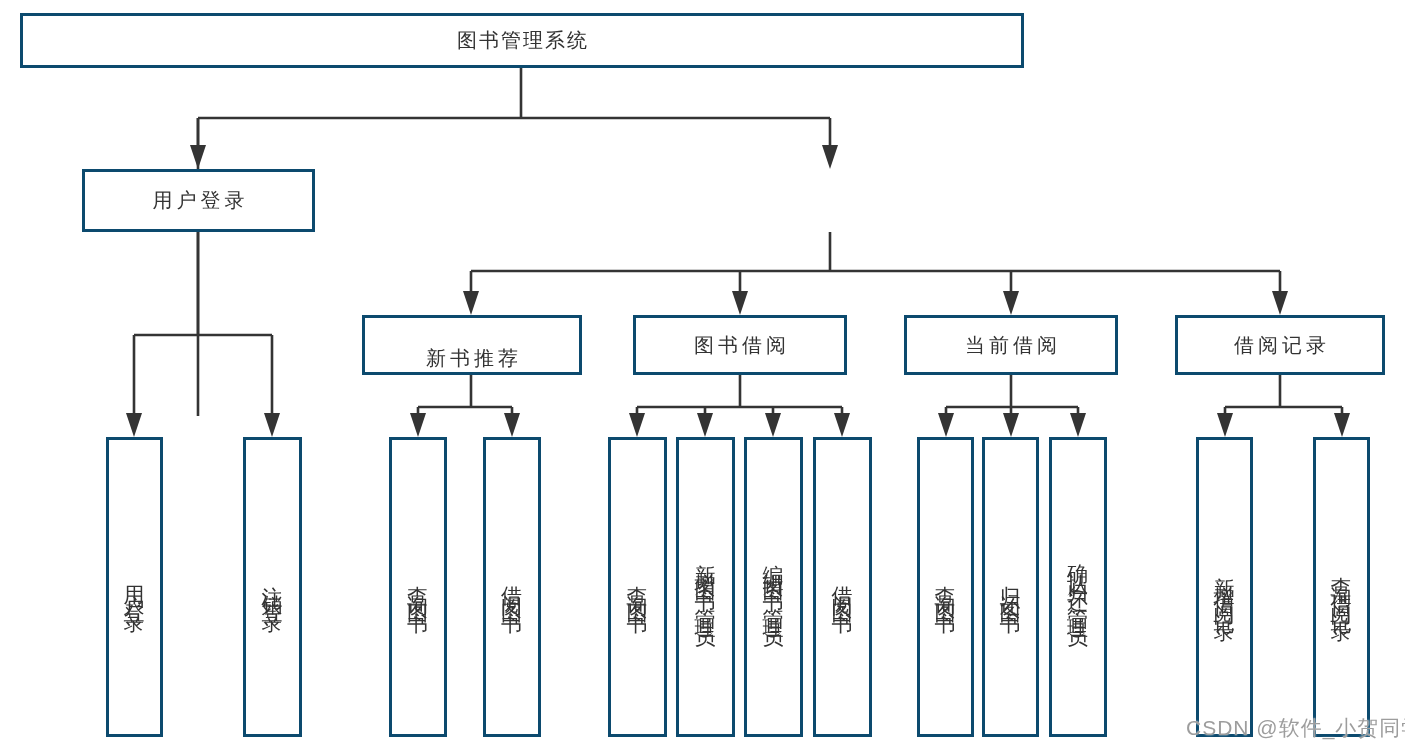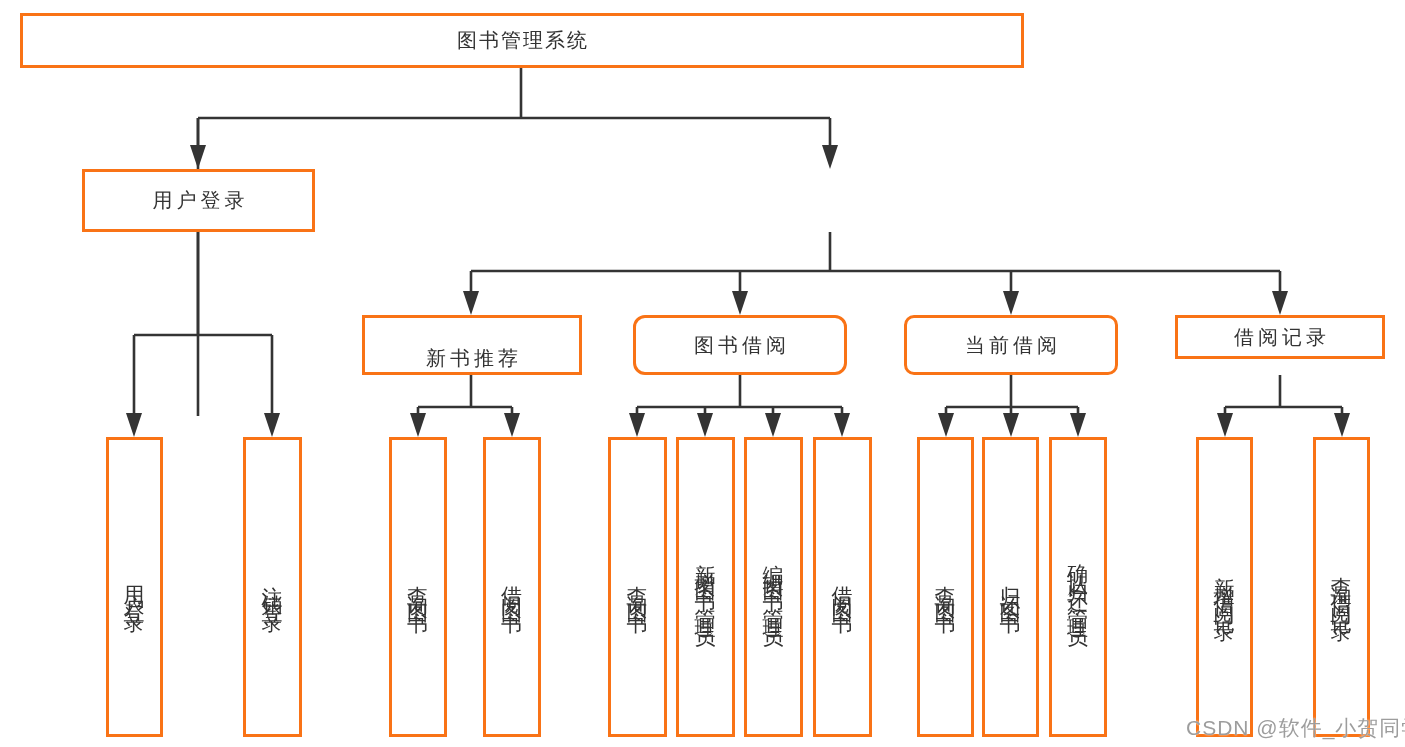--- a/index.html
+++ b/index.html
@@ -28,21 +28,21 @@
     fill: none;
   }
   .arrow {
     fill: #343434;
     stroke: none;
   }
   .box {
     position: absolute;
     box-sizing: border-box;
     background: #ffffff;
-    border: 3px solid #f97316;
+    border: 3px solid #0c4a6e;
     color: #333333;
     display: flex;
     align-items: center;
     justify-content: center;
     z-index: 2;
     text-align: center;
   }
   .hlabel {
     font-size: 20px;
     letter-spacing: 4px;
@@ -115,27 +115,27 @@
     <span class="hlabel">图书管理系统</span>
   </div>
 
   <div class="box" style="left:82px; top:169px; width:233px; height:63px;">
     <span class="hlabel">用户登录</span>
   </div>
 
   <div class="box" style="left:362px; top:315px; width:220px; height:60px;align-items:flex-end;">
     <span class="hlabel">新书推荐</span>
   </div>
-  <div class="box" style="left:633px; top:315px; width:214px; height:60px;border-radius:12px;">
+  <div class="box" style="left:633px; top:315px; width:214px; height:60px;">
     <span class="hlabel">图书借阅</span>
   </div>
-  <div class="box" style="left:904px; top:315px; width:214px; height:60px;border-radius:10px;">
+  <div class="box" style="left:904px; top:315px; width:214px; height:60px;">
     <span class="hlabel">当前借阅</span>
   </div>
-  <div class="box" style="left:1175px; top:315px; width:210px; height:44px;">
+  <div class="box" style="left:1175px; top:315px; width:210px; height:60px;">
     <span class="hlabel">借阅记录</span>
   </div>
 
   <div class="box" style="left:106px; top:437px; width:57px; height:300px;">
     <span class="vlabel">用户登录</span>
   </div>
   <div class="box" style="left:243px; top:437px; width:59px; height:300px;">
     <span class="vlabel">注销登录</span>
   </div>
 

